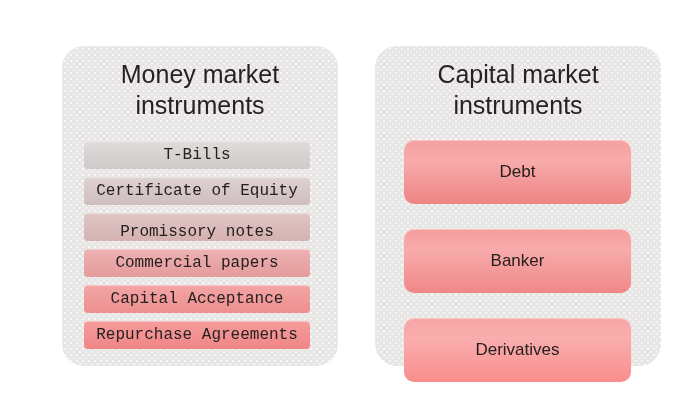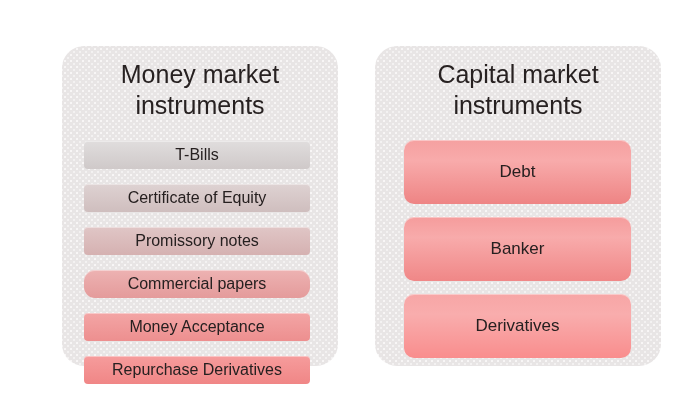--- a/index.html
+++ b/index.html
@@ -41,27 +41,28 @@
 
   .items {
     position: absolute;
     display: flex;
     flex-direction: column;
   }
   .card-left .items {
     left: 22px;
     width: 226px;
     top: 95px;
-    gap: 15px;
+    gap: 8px;
+    font-family: Liberation Mono, monospace;
   }
   .card-right .items {
     left: 29px;
     width: 227px;
     top: 94px;
-    gap: 13px;
+    gap: 25px;
   }
   .item {
     display: flex;
     align-items: center;
     justify-content: center;
     color: #262020;
     box-shadow: inset 0 1px 0 rgba(255,255,255,0.40);
   }
   .card-left .item {
     height: 28px;
@@ -81,31 +82,31 @@
 
   <section class="card card-left">
     <h2 class="card-title">Money market instruments</h2>
     <div class="items">
         <div class="item" style="background: linear-gradient(rgb(224, 221, 221) 0%, rgb(207, 201, 201) 100%);">
           <span>T-Bills</span>
         </div>
         <div class="item" style="background: linear-gradient(rgb(222, 210, 210) 0%, rgb(207, 190, 190) 100%);">
           <span>Certificate of Equity</span>
         </div>
-        <div class="item" style="background: linear-gradient(rgb(224, 198, 198) 0%, rgb(213, 177, 177) 100%);">
+        <div class="item" style="background: linear-gradient(rgb(224, 198, 198) 0%, rgb(213, 177, 177) 100%); align-items: flex-end;">
           <span>Promissory notes</span>
         </div>
-        <div class="item" style="background: linear-gradient(rgb(237, 178, 178) 0%, rgb(228, 155, 155) 100%); border-radius: 11px;">
+        <div class="item" style="background: linear-gradient(rgb(237, 178, 178) 0%, rgb(228, 155, 155) 100%);">
           <span>Commercial papers</span>
         </div>
         <div class="item" style="background: linear-gradient(rgb(243, 165, 165) 0%, rgb(237, 143, 143) 100%);">
-          <span>Money Acceptance</span>
+          <span>Capital Acceptance</span>
         </div>
         <div class="item" style="background: linear-gradient(rgb(246, 156, 156) 0%, rgb(240, 134, 134) 100%);">
-          <span>Repurchase Derivatives</span>
+          <span>Repurchase Agreements</span>
         </div>
       </div>
   </section>
 
   <section class="card card-right">
     <h2 class="card-title">Capital market instruments</h2>
     <div class="items">
         <div class="item" style="background: linear-gradient(rgb(245, 160, 160) 0%, rgb(248, 171, 171) 32%, rgb(238, 132, 132) 100%);">
           <span>Debt</span>
         </div>

